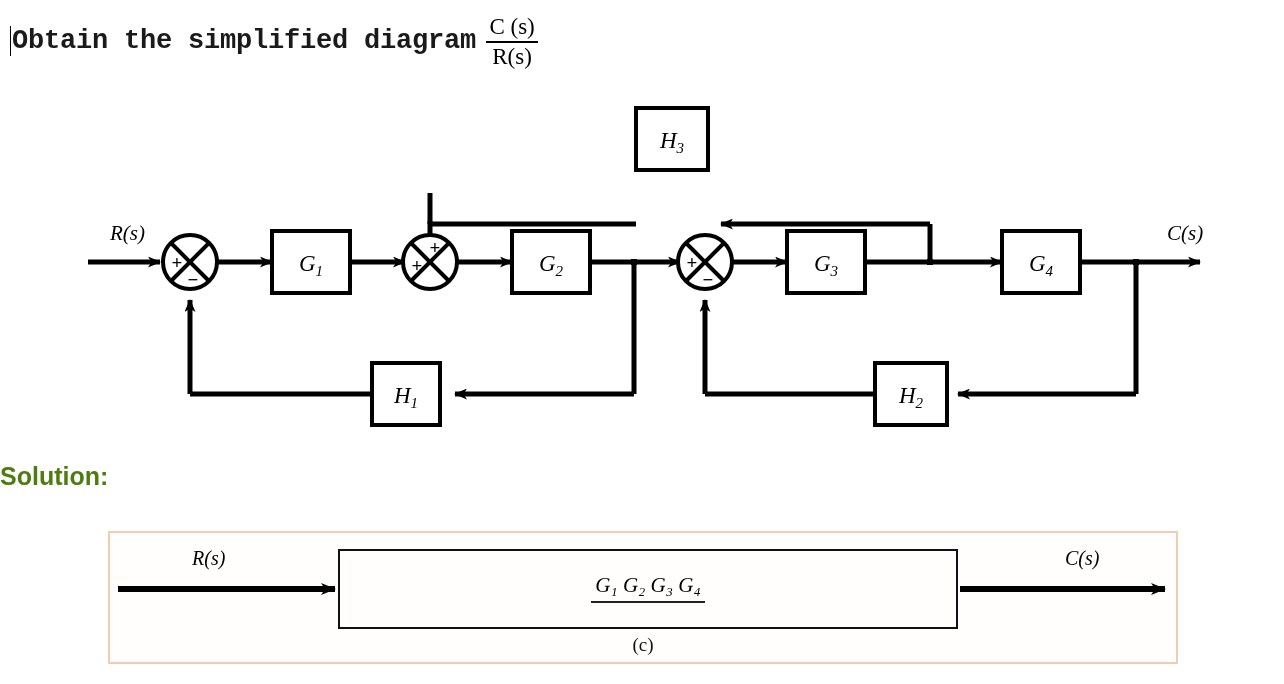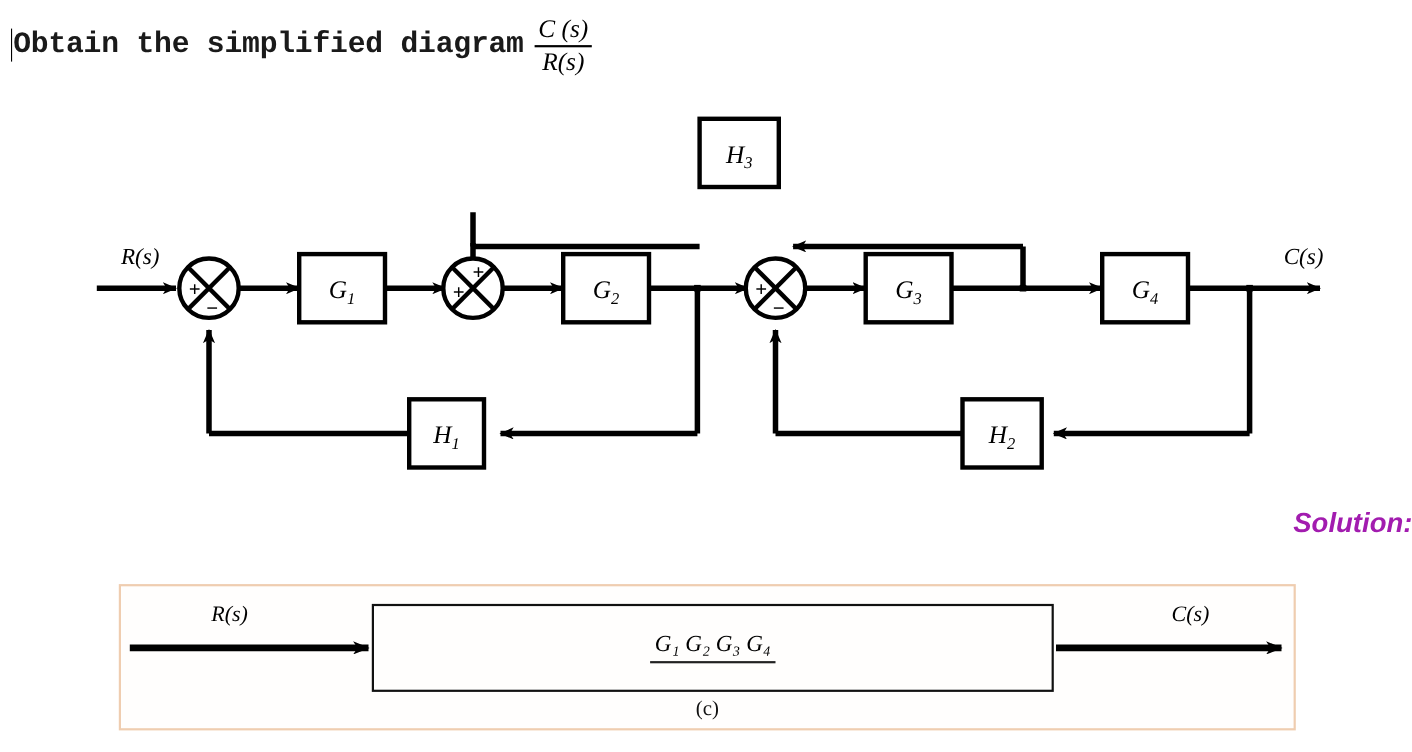--- a/index.html
+++ b/index.html
@@ -49,21 +49,20 @@
     flex-direction: column;
     align-items: center;
     justify-content: center;
     margin: 0 10px;
     vertical-align: middle;
     position: relative;
     top: 1px;
   }
   .frac .num, .frac .den {
     font-family: "Liberation Serif", serif;
-    font-style: italic;
     font-size: 23px;
     line-height: 1.05;
     padding: 0 2px;
   }
   .frac .bar {
     width: 100%;
     min-width: 52px;
     height: 2px;
     background: #000;
     margin: 2px 0;
@@ -99,26 +98,25 @@
     font-size: 19px;
     font-weight: 700;
   }
 
   
   #solution-heading {
     position: absolute;
     left: 0;
     top: 462px;
     width: 1284px;
-    text-align: right;
+    text-align: left;
     font-family: "Liberation Sans", sans-serif;
-    font-style: italic;
     font-size: 25px;
     font-weight: 600;
-    color: #a21caf;
+    color: #4d7c0f;
   }
 
   
   #solution-panel {
     position: absolute;
     left: 108px;
     top: 531px;
     width: 1070px;
     height: 133px;
     border: 2px solid #efcdb0;

